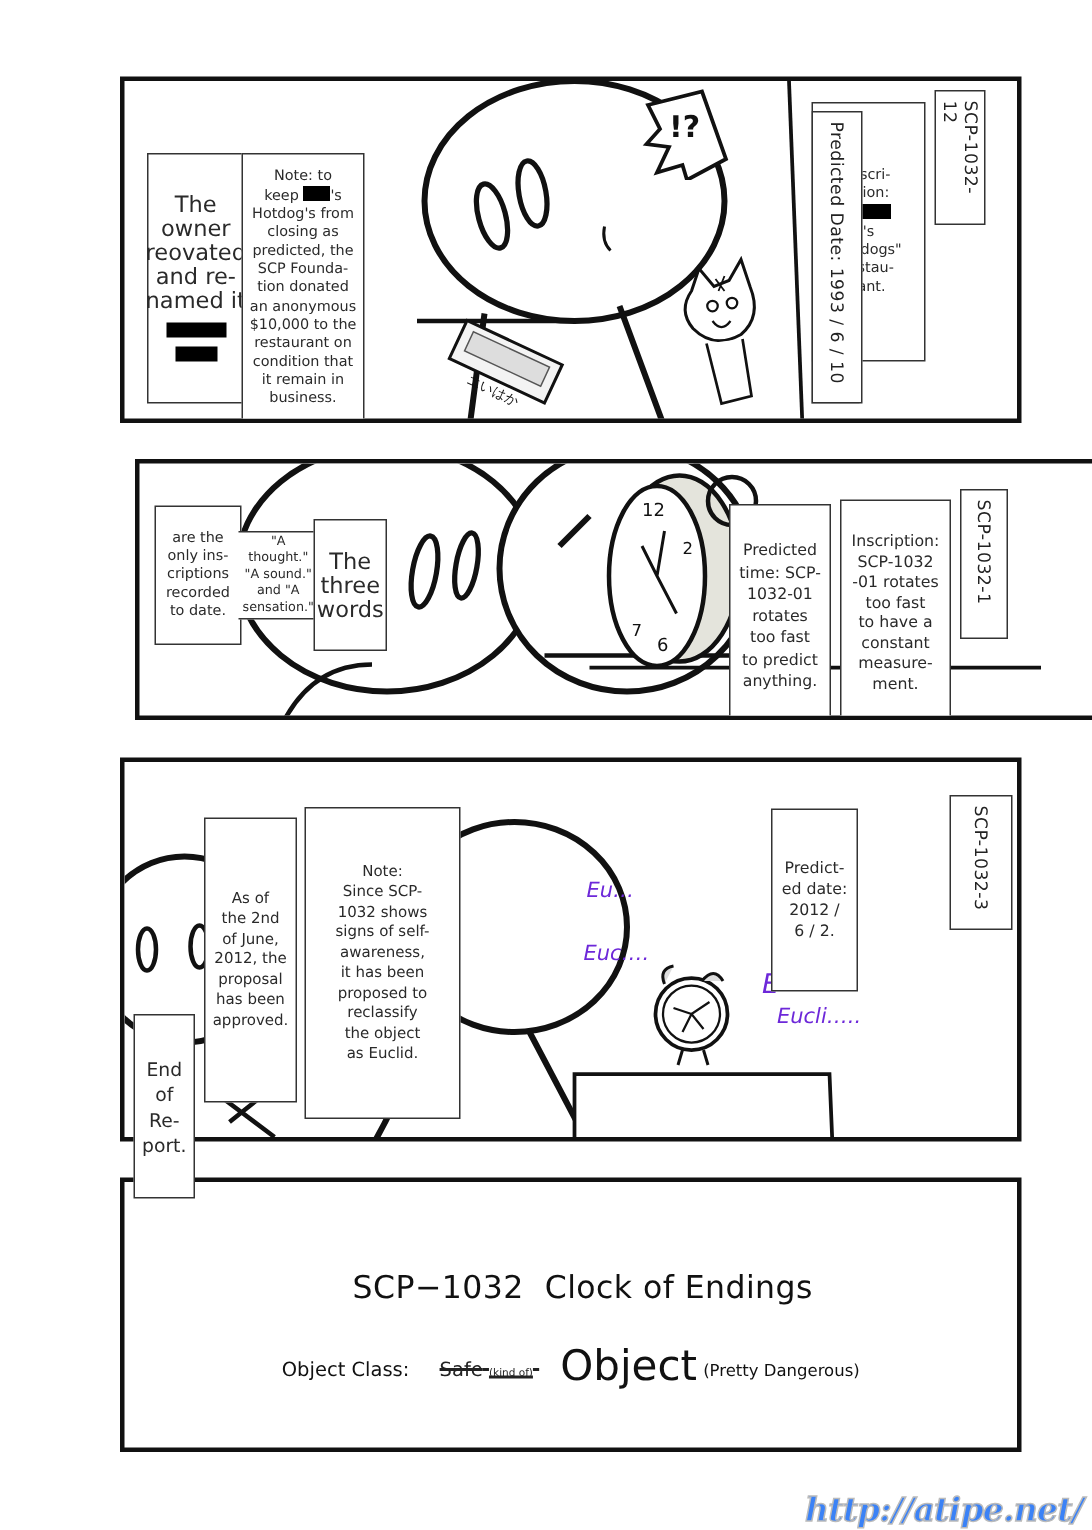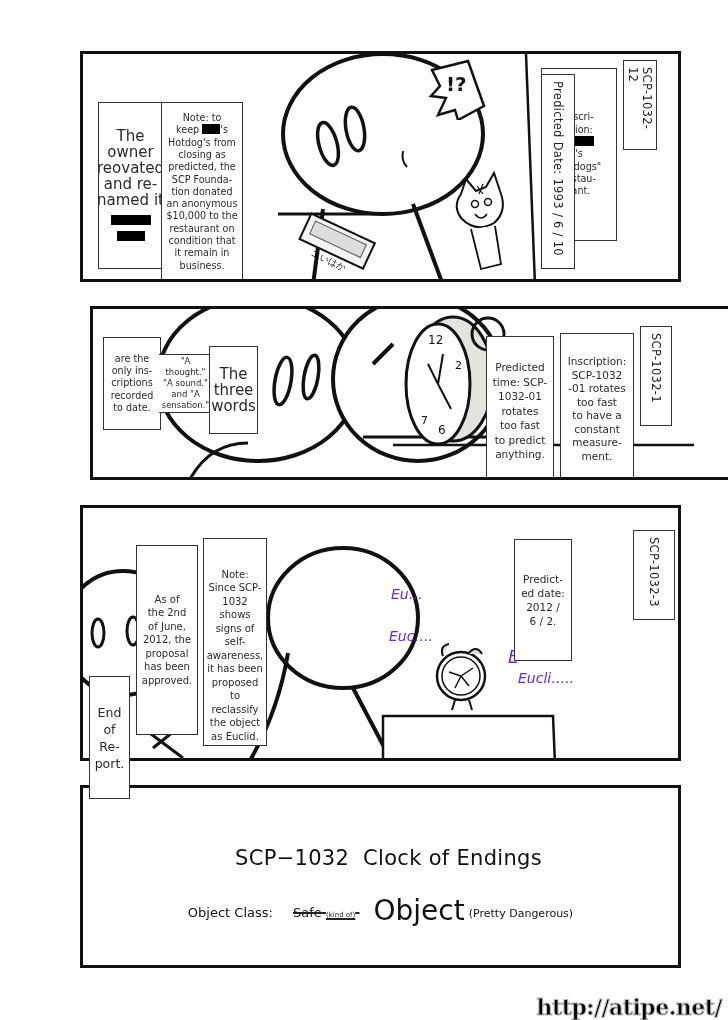--- a/index.html
+++ b/index.html
@@ -15,21 +15,21 @@
   .redact { display:inline-block; background:#000; height:10px; vertical-align:-1px; }
   .draw { position:absolute; }
   .sfx { position:absolute; font-family:"DejaVu Sans", sans-serif; font-size:14px; color:#6d28d9; font-style:italic; }
   .title { position:absolute; left:0; right:0; text-align:center; font-size:21px; color:#111; letter-spacing:0.3px; }
   .oc-row { position:absolute; left:0; right:0; text-align:center; font-size:13px; color:#111; }
   .strike { text-decoration:line-through; text-decoration-thickness:2px; color:#222; }
   .tiny { font-size:7px; }
   .euclid { font-size:28px; margin-left:14px; vertical-align:-3px; }
   .pd { font-size:11px; }
   .watermark { position:absolute; right:6px; bottom:0; font-family:"DejaVu Serif", serif; font-size:22px; font-weight:bold;
-               color:#000000; -webkit-text-stroke:1px #bbb; letter-spacing:-0.5px; }
+               color:#3b82f6; -webkit-text-stroke:1px #bbb; letter-spacing:-0.5px;font-style:italic; }
 </style>
 </head>
 <body>
 
 <div class="panel" style="left:80px;top:51px;width:601px;height:231px;">
 
   <svg class="draw" width="601" height="231" style="left:0;top:0;">
     <ellipse cx="300" cy="80" rx="100" ry="80" fill="#fff" stroke="#111" stroke-width="4"></ellipse>
     <ellipse cx="245" cy="90" rx="9" ry="22" fill="none" stroke="#111" stroke-width="3.5" transform="rotate(-15 245 90)"></ellipse>
     <ellipse cx="272" cy="75" rx="9" ry="22" fill="none" stroke="#111" stroke-width="3.5" transform="rotate(-10 272 75)"></ellipse>
@@ -182,21 +182,21 @@
 
   <div class="cap" style="left:53px;top:37px;width:62px;height:190px;font-size:10px;line-height:13.5px;">
     <span>As of
 the 2nd
 of June,
 2012, the
 proposal
 has been
 approved.</span>
   </div>
-  <div class="cap" style="left:120px;top:30px;width:64px;height:208px;font-size:10px;line-height:13.5px;align-items:flex-end;">
+  <div class="cap" style="left:120px;top:30px;width:104px;height:208px;font-size:10px;line-height:13.5px;">
     <span>Note:
 Since SCP-
 1032 shows
 signs of self-
 awareness,
 it has been
 proposed to
 reclassify
 the object
 as Euclid.</span>

